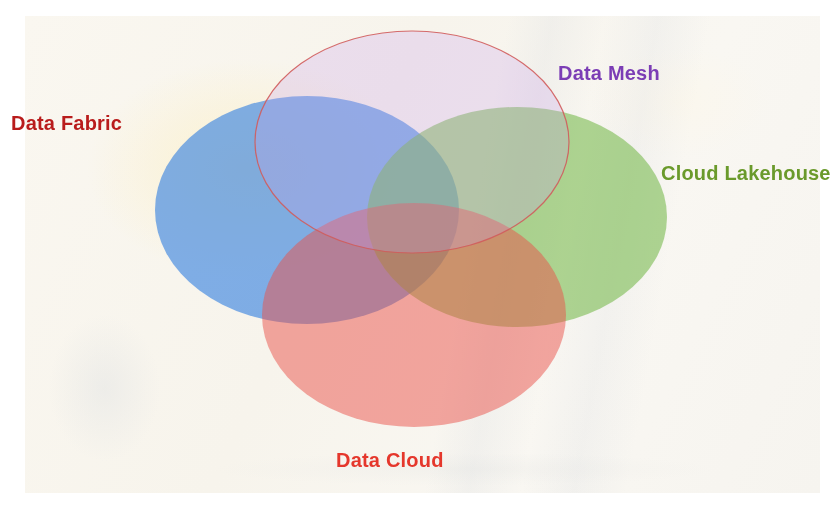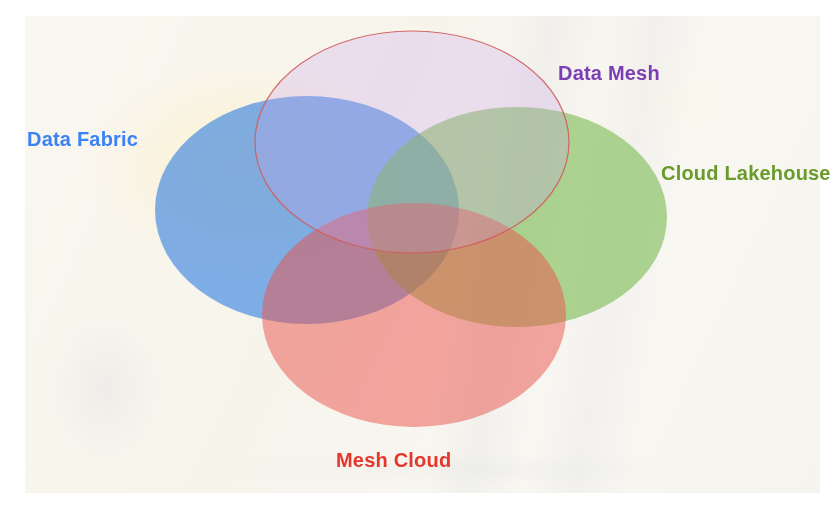--- a/index.html
+++ b/index.html
@@ -51,18 +51,18 @@
 
 <div class="page">
   <div class="texture"></div>
   <svg id="venn-svg" class="venn-svg" viewBox="0 0 835 516">
       <ellipse cx="307" cy="210" rx="152" ry="114" fill="#3D85E0" fill-opacity="0.65" stroke="none"></ellipse>
       <ellipse cx="517" cy="217" rx="150" ry="110" fill="#76B84A" fill-opacity="0.58" stroke="none"></ellipse>
       <ellipse cx="414" cy="315" rx="152" ry="112" fill="#EA524A" fill-opacity="0.5" stroke="none"></ellipse>
       <ellipse cx="412" cy="142" rx="157" ry="111" fill="#C8A0EB" fill-opacity="0.28" stroke="#D05C5C" stroke-width="1.2" stroke-opacity="0.9"></ellipse>
     </svg>
   <div id="labels">
-      <div class="venn-label" style="left: 27px; top: 111px; color: #3b82f6; margin-top: 16px;">Data Fabric</div>
+      <div class="venn-label" style="left: 11px; top: 111px; color: #b91c1c;">Data Fabric</div>
       <div class="venn-label" style="left: 661px; top: 161px; color: rgb(106, 154, 43);">Cloud Lakehouse</div>
-      <div class="venn-label" style="left: 336px; top: 448px; color: rgb(229, 55, 44);">Mesh Cloud</div>
+      <div class="venn-label" style="left: 336px; top: 448px; color: rgb(229, 55, 44);">Data Cloud</div>
       <div class="venn-label" style="left: 558px; top: 61px; color: rgb(123, 61, 181);">Data Mesh</div>
     </div>
 </div>
 
 </body></html>

